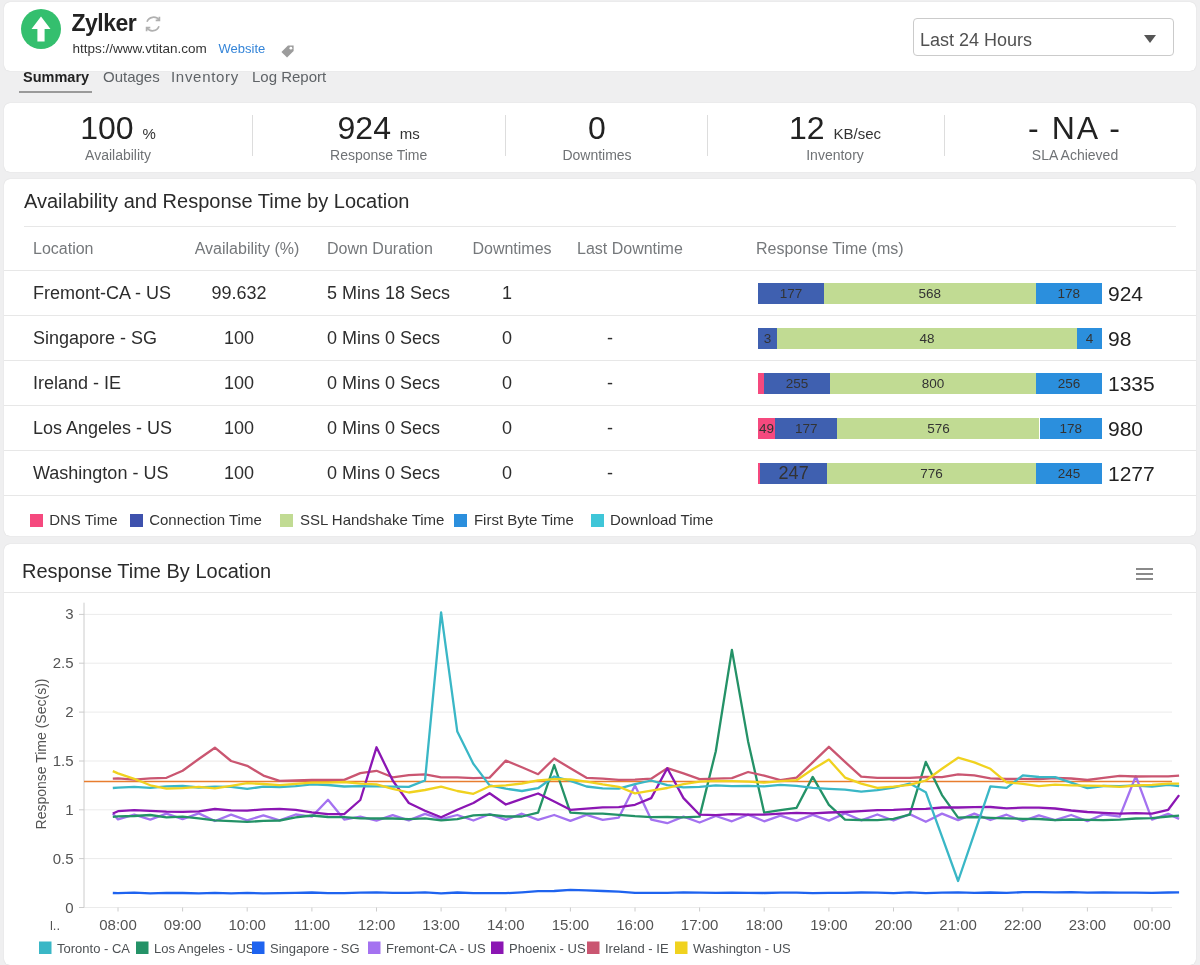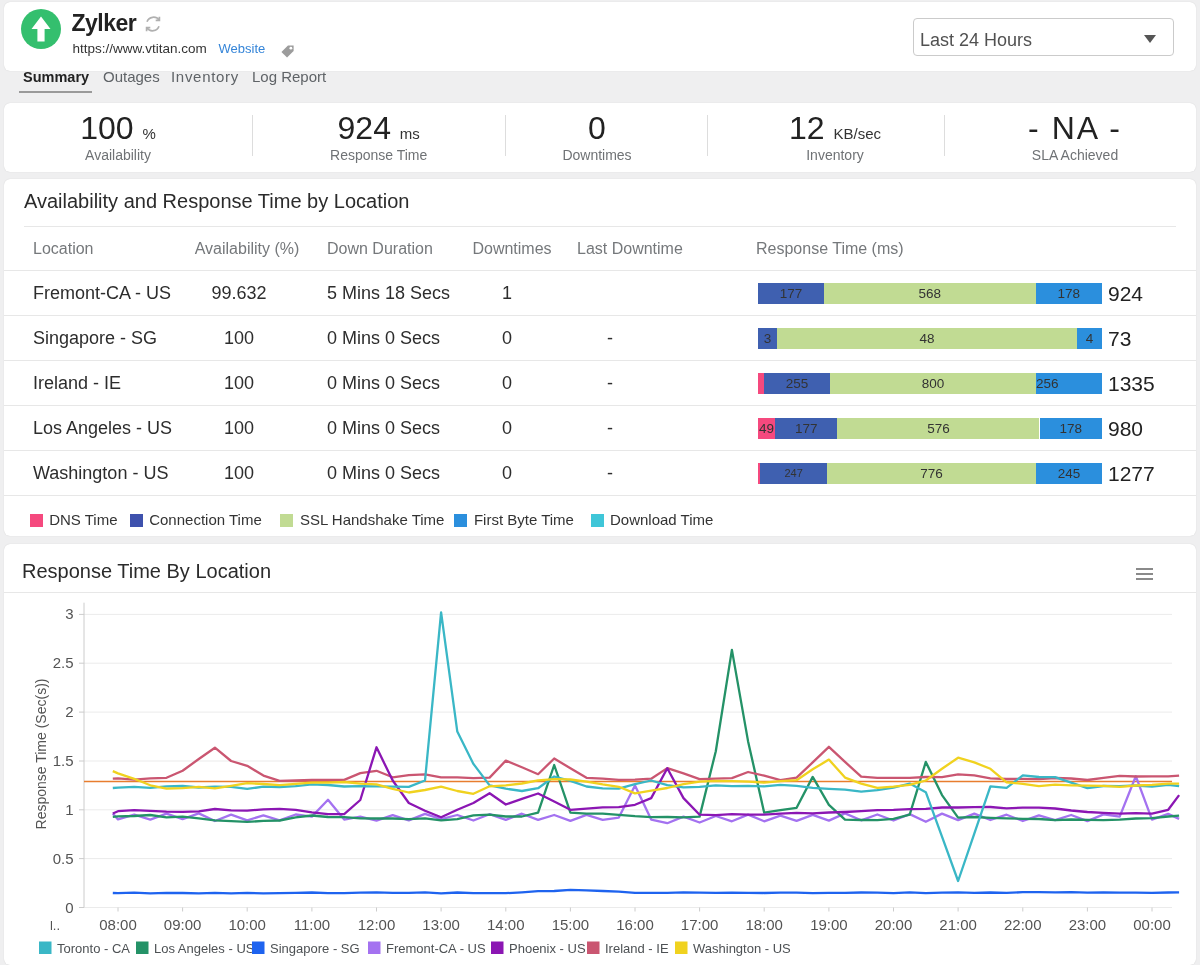--- a/index.html
+++ b/index.html
@@ -98,36 +98,36 @@
   <div style="position:absolute;left:603px;top:0;height:45px;line-height:45px;font-size:18px;color:#2d2d2d">-</div>
   <div style="position:absolute;left:754px;top:12px;width:344px;height:21px">
         <div style="position:absolute;left:0.0px;top:0;width:0.0px;height:21px;background:#f5497e"></div>
         <div style="position:absolute;left:0.0px;top:0;width:18.8px;height:21px;background:#3f60b0"></div>
         <div style="position:absolute;left:0.0px;top:0;width:18.8px;height:21px;line-height:21px;text-align:center;font-size:13.5px;color:#333">3</div>
         <div style="position:absolute;left:18.8px;top:0;width:300.2px;height:21px;background:#c1db93"></div>
         <div style="position:absolute;left:18.8px;top:0;width:300.2px;height:21px;line-height:21px;text-align:center;font-size:13.5px;color:#333">48</div>
         <div style="position:absolute;left:319.0px;top:0;width:25.0px;height:21px;background:#2b8fdd"></div>
         <div style="position:absolute;left:319.0px;top:0;width:25.0px;height:21px;line-height:21px;text-align:center;font-size:13.5px;color:#333">4</div>
       </div>
-  <div style="position:absolute;left:1104px;top:0;height:45px;line-height:45px;font-size:21px;color:#222">73</div>
+  <div style="position:absolute;left:1104px;top:0;height:45px;line-height:45px;font-size:21px;color:#222">98</div>
 </div>
     <div style="position:absolute;left:0;top:182px;width:1192px;height:45px;border-bottom:1px solid #e7e7e7">
   <div style="position:absolute;left:29px;top:0;height:45px;line-height:45px;font-size:18px;color:#2d2d2d">Ireland - IE</div>
   <div style="position:absolute;left:155px;top:0;width:160px;height:45px;line-height:45px;text-align:center;font-size:18px;color:#2d2d2d">100</div>
   <div style="position:absolute;left:323px;top:0;height:45px;line-height:45px;font-size:18px;color:#2d2d2d">0 Mins 0 Secs</div>
   <div style="position:absolute;left:443px;top:0;width:120px;height:45px;line-height:45px;text-align:center;font-size:18px;color:#2d2d2d">0</div>
   <div style="position:absolute;left:603px;top:0;height:45px;line-height:45px;font-size:18px;color:#2d2d2d">-</div>
   <div style="position:absolute;left:754px;top:12px;width:344px;height:21px">
         <div style="position:absolute;left:0.0px;top:0;width:6.2px;height:21px;background:#f5497e"></div>
         <div style="position:absolute;left:6.2px;top:0;width:65.7px;height:21px;background:#3f60b0"></div>
         <div style="position:absolute;left:6.2px;top:0;width:65.7px;height:21px;line-height:21px;text-align:center;font-size:13.5px;color:#333">255</div>
         <div style="position:absolute;left:71.9px;top:0;width:206.1px;height:21px;background:#c1db93"></div>
         <div style="position:absolute;left:71.9px;top:0;width:206.1px;height:21px;line-height:21px;text-align:center;font-size:13.5px;color:#333">800</div>
         <div style="position:absolute;left:278.0px;top:0;width:66.0px;height:21px;background:#2b8fdd"></div>
-        <div style="position:absolute;left:278.0px;top:0;width:66.0px;height:21px;line-height:21px;text-align:left;font-size:13.5px;color:#333">256</div>
+        <div style="position:absolute;left:278.0px;top:0;width:66.0px;height:21px;line-height:21px;text-align:center;font-size:13.5px;color:#333">256</div>
       </div>
   <div style="position:absolute;left:1104px;top:0;height:45px;line-height:45px;font-size:21px;color:#222">1335</div>
 </div>
     <div style="position:absolute;left:0;top:227px;width:1192px;height:45px;border-bottom:1px solid #e7e7e7">
   <div style="position:absolute;left:29px;top:0;height:45px;line-height:45px;font-size:18px;color:#2d2d2d">Los Angeles - US</div>
   <div style="position:absolute;left:155px;top:0;width:160px;height:45px;line-height:45px;text-align:center;font-size:18px;color:#2d2d2d">100</div>
   <div style="position:absolute;left:323px;top:0;height:45px;line-height:45px;font-size:18px;color:#2d2d2d">0 Mins 0 Secs</div>
   <div style="position:absolute;left:443px;top:0;width:120px;height:45px;line-height:45px;text-align:center;font-size:18px;color:#2d2d2d">0</div>
   <div style="position:absolute;left:603px;top:0;height:45px;line-height:45px;font-size:18px;color:#2d2d2d">-</div>
   <div style="position:absolute;left:754px;top:12px;width:344px;height:21px">
@@ -144,21 +144,21 @@
 </div>
     <div style="position:absolute;left:0;top:272px;width:1192px;height:45px;border-bottom:1px solid #e7e7e7">
   <div style="position:absolute;left:29px;top:0;height:45px;line-height:45px;font-size:18px;color:#2d2d2d">Washington - US</div>
   <div style="position:absolute;left:155px;top:0;width:160px;height:45px;line-height:45px;text-align:center;font-size:18px;color:#2d2d2d">100</div>
   <div style="position:absolute;left:323px;top:0;height:45px;line-height:45px;font-size:18px;color:#2d2d2d">0 Mins 0 Secs</div>
   <div style="position:absolute;left:443px;top:0;width:120px;height:45px;line-height:45px;text-align:center;font-size:18px;color:#2d2d2d">0</div>
   <div style="position:absolute;left:603px;top:0;height:45px;line-height:45px;font-size:18px;color:#2d2d2d">-</div>
   <div style="position:absolute;left:754px;top:12px;width:344px;height:21px">
         <div style="position:absolute;left:0.0px;top:0;width:2.4px;height:21px;background:#f5497e"></div>
         <div style="position:absolute;left:2.4px;top:0;width:66.5px;height:21px;background:#3f60b0"></div>
-        <div style="position:absolute;left:2.4px;top:0;width:66.5px;height:21px;line-height:21px;text-align:center;font-size:11px;color:#333">247</div>
+        <div style="position:absolute;left:2.4px;top:0;width:66.5px;height:21px;line-height:21px;text-align:center;font-size:18px;color:#333">247</div>
         <div style="position:absolute;left:69.0px;top:0;width:209.0px;height:21px;background:#c1db93"></div>
         <div style="position:absolute;left:69.0px;top:0;width:209.0px;height:21px;line-height:21px;text-align:center;font-size:13.5px;color:#333">776</div>
         <div style="position:absolute;left:278.0px;top:0;width:66.0px;height:21px;background:#2b8fdd"></div>
         <div style="position:absolute;left:278.0px;top:0;width:66.0px;height:21px;line-height:21px;text-align:center;font-size:13.5px;color:#333">245</div>
       </div>
   <div style="position:absolute;left:1104px;top:0;height:45px;line-height:45px;font-size:21px;color:#222">1277</div>
 </div>
   <div style="position:absolute;left:25.7px;top:335px;width:13px;height:13px;background:#f5497e"></div>
     <div style="position:absolute;left:45.2px;top:332px;font-size:15px;line-height:18px;color:#333">DNS Time</div>
     <div style="position:absolute;left:125.7px;top:335px;width:13px;height:13px;background:#3e51ad"></div>

